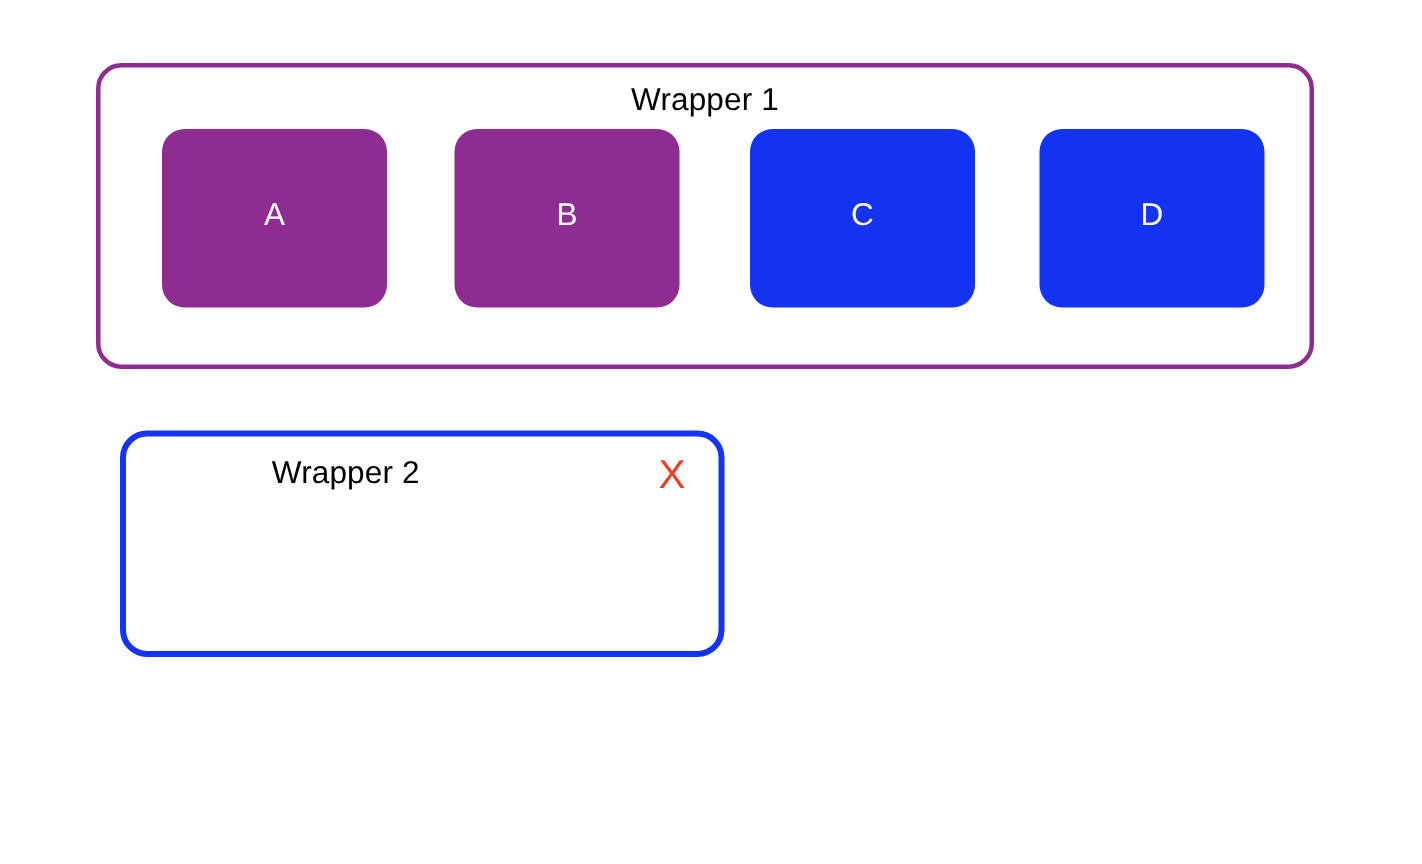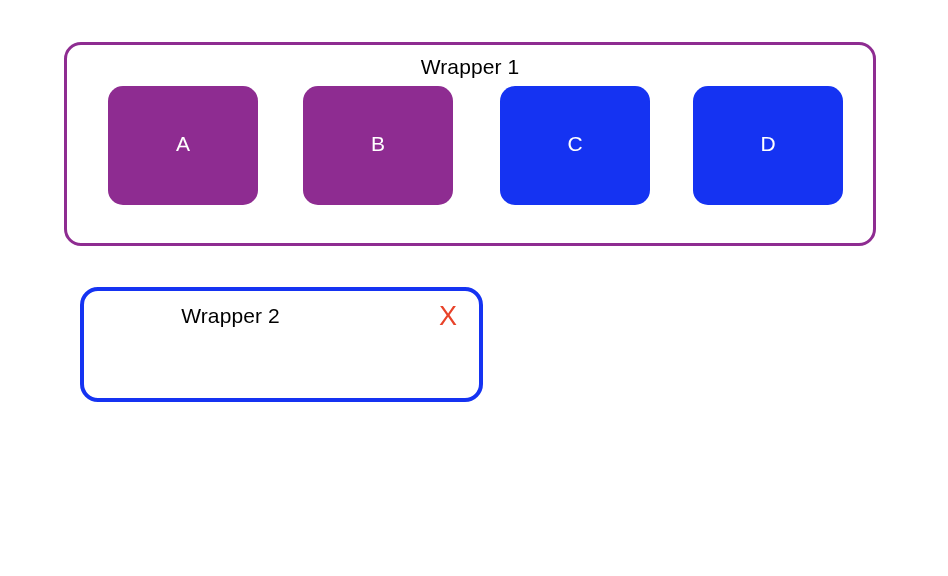--- a/index.html
+++ b/index.html
@@ -78,21 +78,21 @@
   .box-b { left: 236px; background: #8e2c91; }
   .box-c { left: 433px; background: #1533f2; }
   .box-d { left: 626px; background: #1533f2; }
 
   
   .wrapper-2 {
     position: absolute;
     left: 80px;
     top: 287px;
     width: 403px;
-    height: 115px;
+    height: 151px;
     box-sizing: border-box;
     border: 4px solid #1533f2;
     border-radius: 18px;
     background: #ffffff;
   }
 
   .wrapper-2-header {
     position: absolute;
     left: 0;
     right: 0;

